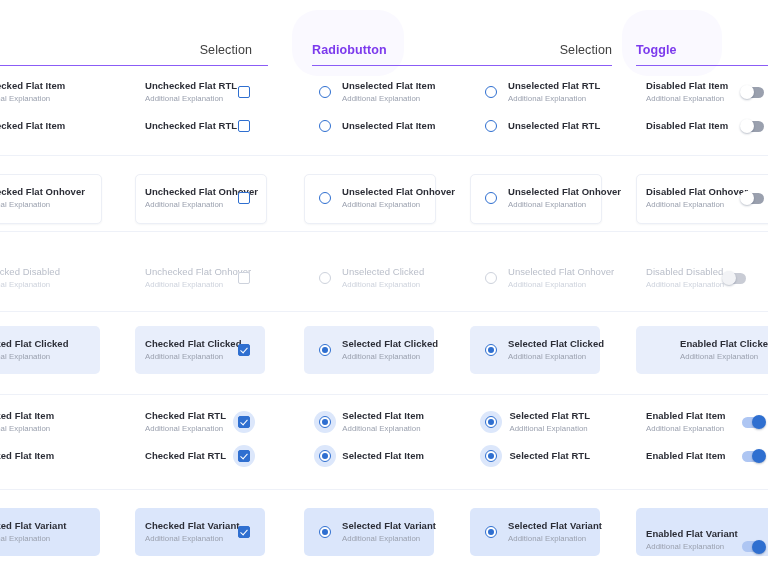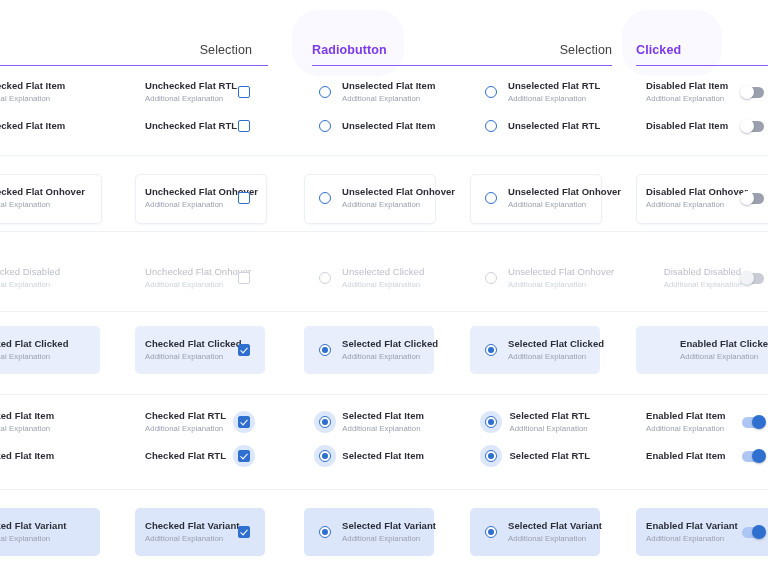--- a/index.html
+++ b/index.html
@@ -87,21 +87,21 @@
       <div class="rule" style="width:268px;"></div>
     </div>
 
     <div class="tabgroup" style="left:312px;width:300px;">
       <div class="tab active" style="left:0px;">Radiobutton</div>
       <div class="tab inactive" style="right:0px;">Selection</div>
       <div class="rule" style="width:300px;"></div>
     </div>
 
     <div class="tabgroup" style="left:636px;width:132px;">
-      <div class="tab active" style="left:0px;">Clicked</div>
+      <div class="tab active" style="left:0px;">Toggle</div>
       <div class="rule" style="width:132px;"></div>
     </div>
   </div>
 
   <div class="divider" style="top:155px;"></div>
   <div class="divider" style="top:231px;"></div>
   <div class="divider" style="top:311px;"></div>
   <div class="divider" style="top:394px;"></div>
   <div class="divider" style="top:489px;"></div>
 
@@ -292,21 +292,21 @@
         <div class="texts">
           <div class="t-main">Unselected Flat Onhover</div>
           <div class="t-sub">Additional Explanation</div>
         </div>
         <span class="ctrl">
           <span class="halo off">
             <span class="rb disabled"></span>
           </span>
         </span>
       </div>
-      <div class="cell dim" style="left: 646px; top: 258px; width: 118px; height: 40px; justify-content: flex-end; gap: 0;">
+      <div class="cell dim" style="left: 646px; top: 258px; width: 118px; height: 40px; justify-content: flex-start; gap: 0;">
         <div class="texts">
           <div class="t-main">Disabled Disabled</div>
           <div class="t-sub">Additional Explanation</div>
         </div>
         <span class="ctrl">
           <span class="tg dis">
             <span class="knob"></span>
           </span>
         </span>
       </div>
@@ -501,21 +501,21 @@
           <div class="t-main">Selected Flat Variant</div>
           <div class="t-sub">Additional Explanation</div>
         </div>
         <span class="ctrl">
           <span class="halo off">
             <span class="rb sel"></span>
           </span>
         </span>
       </div>
       <div class="deco-variant" style="position: absolute; left: 636px; top: 508px; width: 138px; height: 48px;"></div>
-      <div class="cell" style="left: 646px; top: 512px; width: 118px; height: 40px; justify-content: space-between; gap: 0;">
+      <div class="cell" style="left: 646px; top: 512px; width: 118px; height: 40px; justify-content: space-between; gap: 0; align-items: flex-end;">
         <div class="texts">
           <div class="t-main">Enabled Flat Variant</div>
           <div class="t-sub">Additional Explanation</div>
         </div>
         <span class="ctrl">
           <span class="tg on">
             <span class="knob"></span>
           </span>
         </span>
       </div>

